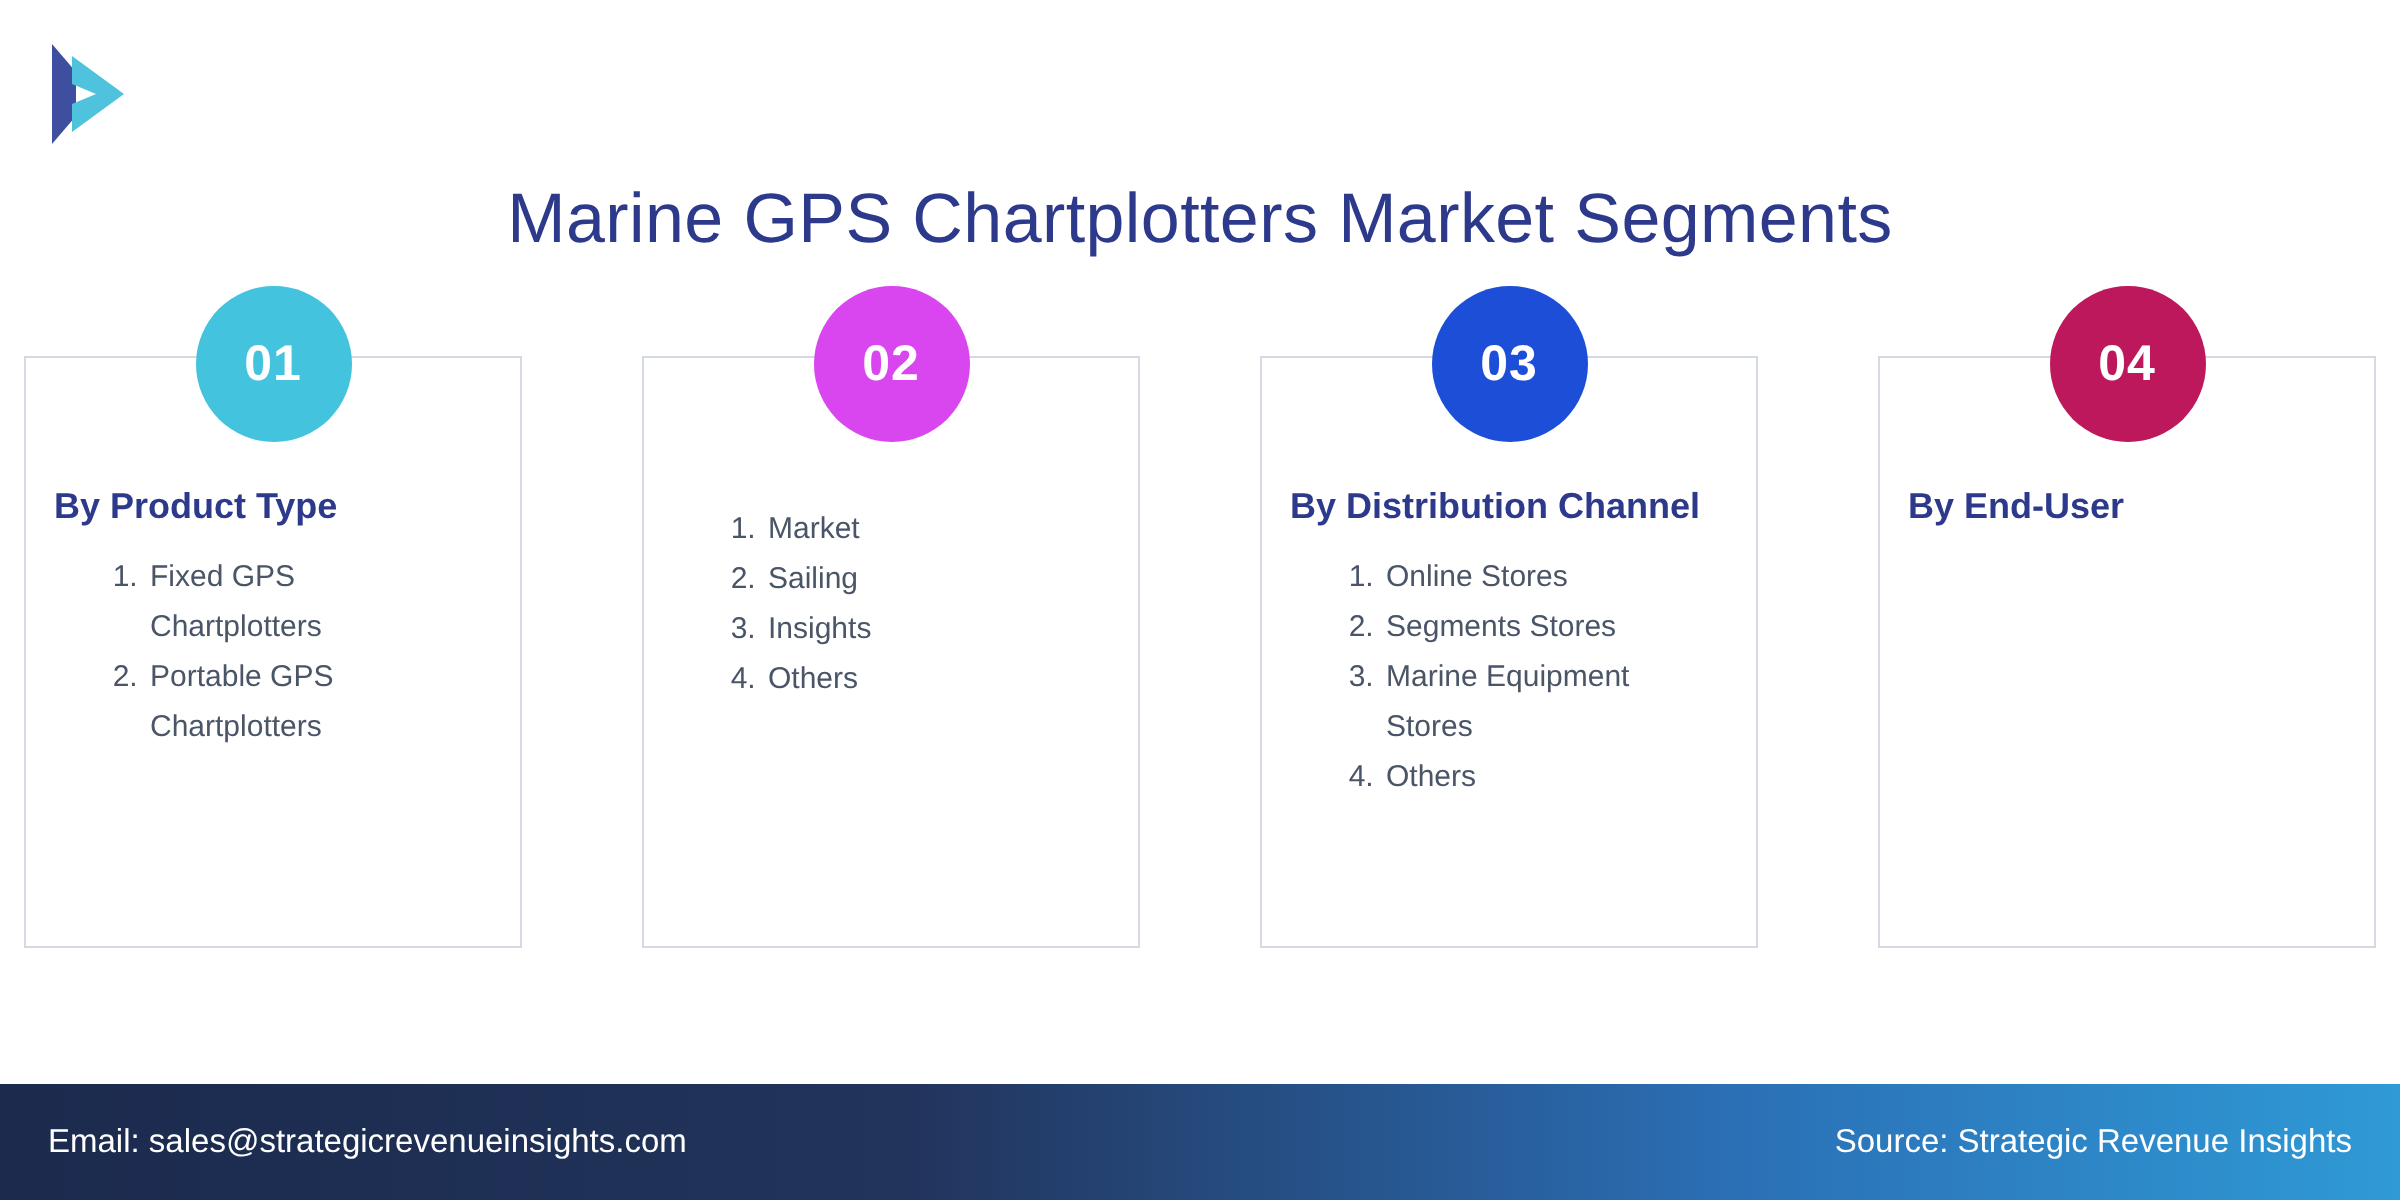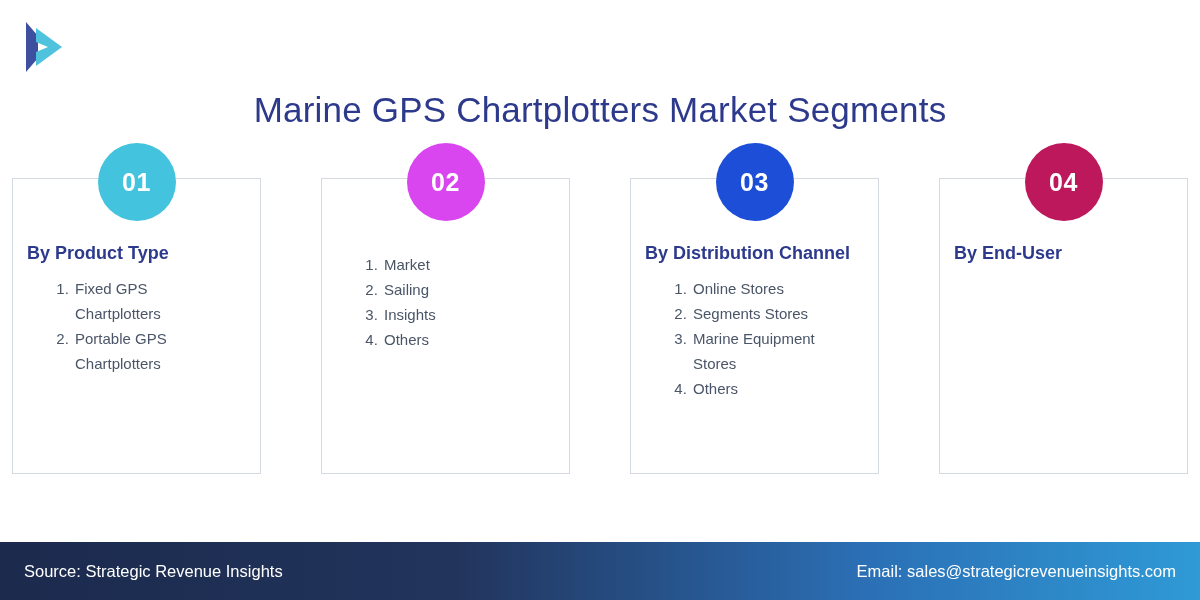--- a/index.html
+++ b/index.html
@@ -180,15 +180,15 @@
   </div>
 
   <div class="card">
     <div class="badge" style="background:#be185d;">04</div>
     <div class="card-title">By End-User</div>
   </div>
 
 </div>
 
 <div class="footer">
+  <span>Email: sales@strategicrevenueinsights.com</span>
   <span>Source: Strategic Revenue Insights</span>
-  <span>Email: sales@strategicrevenueinsights.com</span>
 </div>
 
 </body></html>

